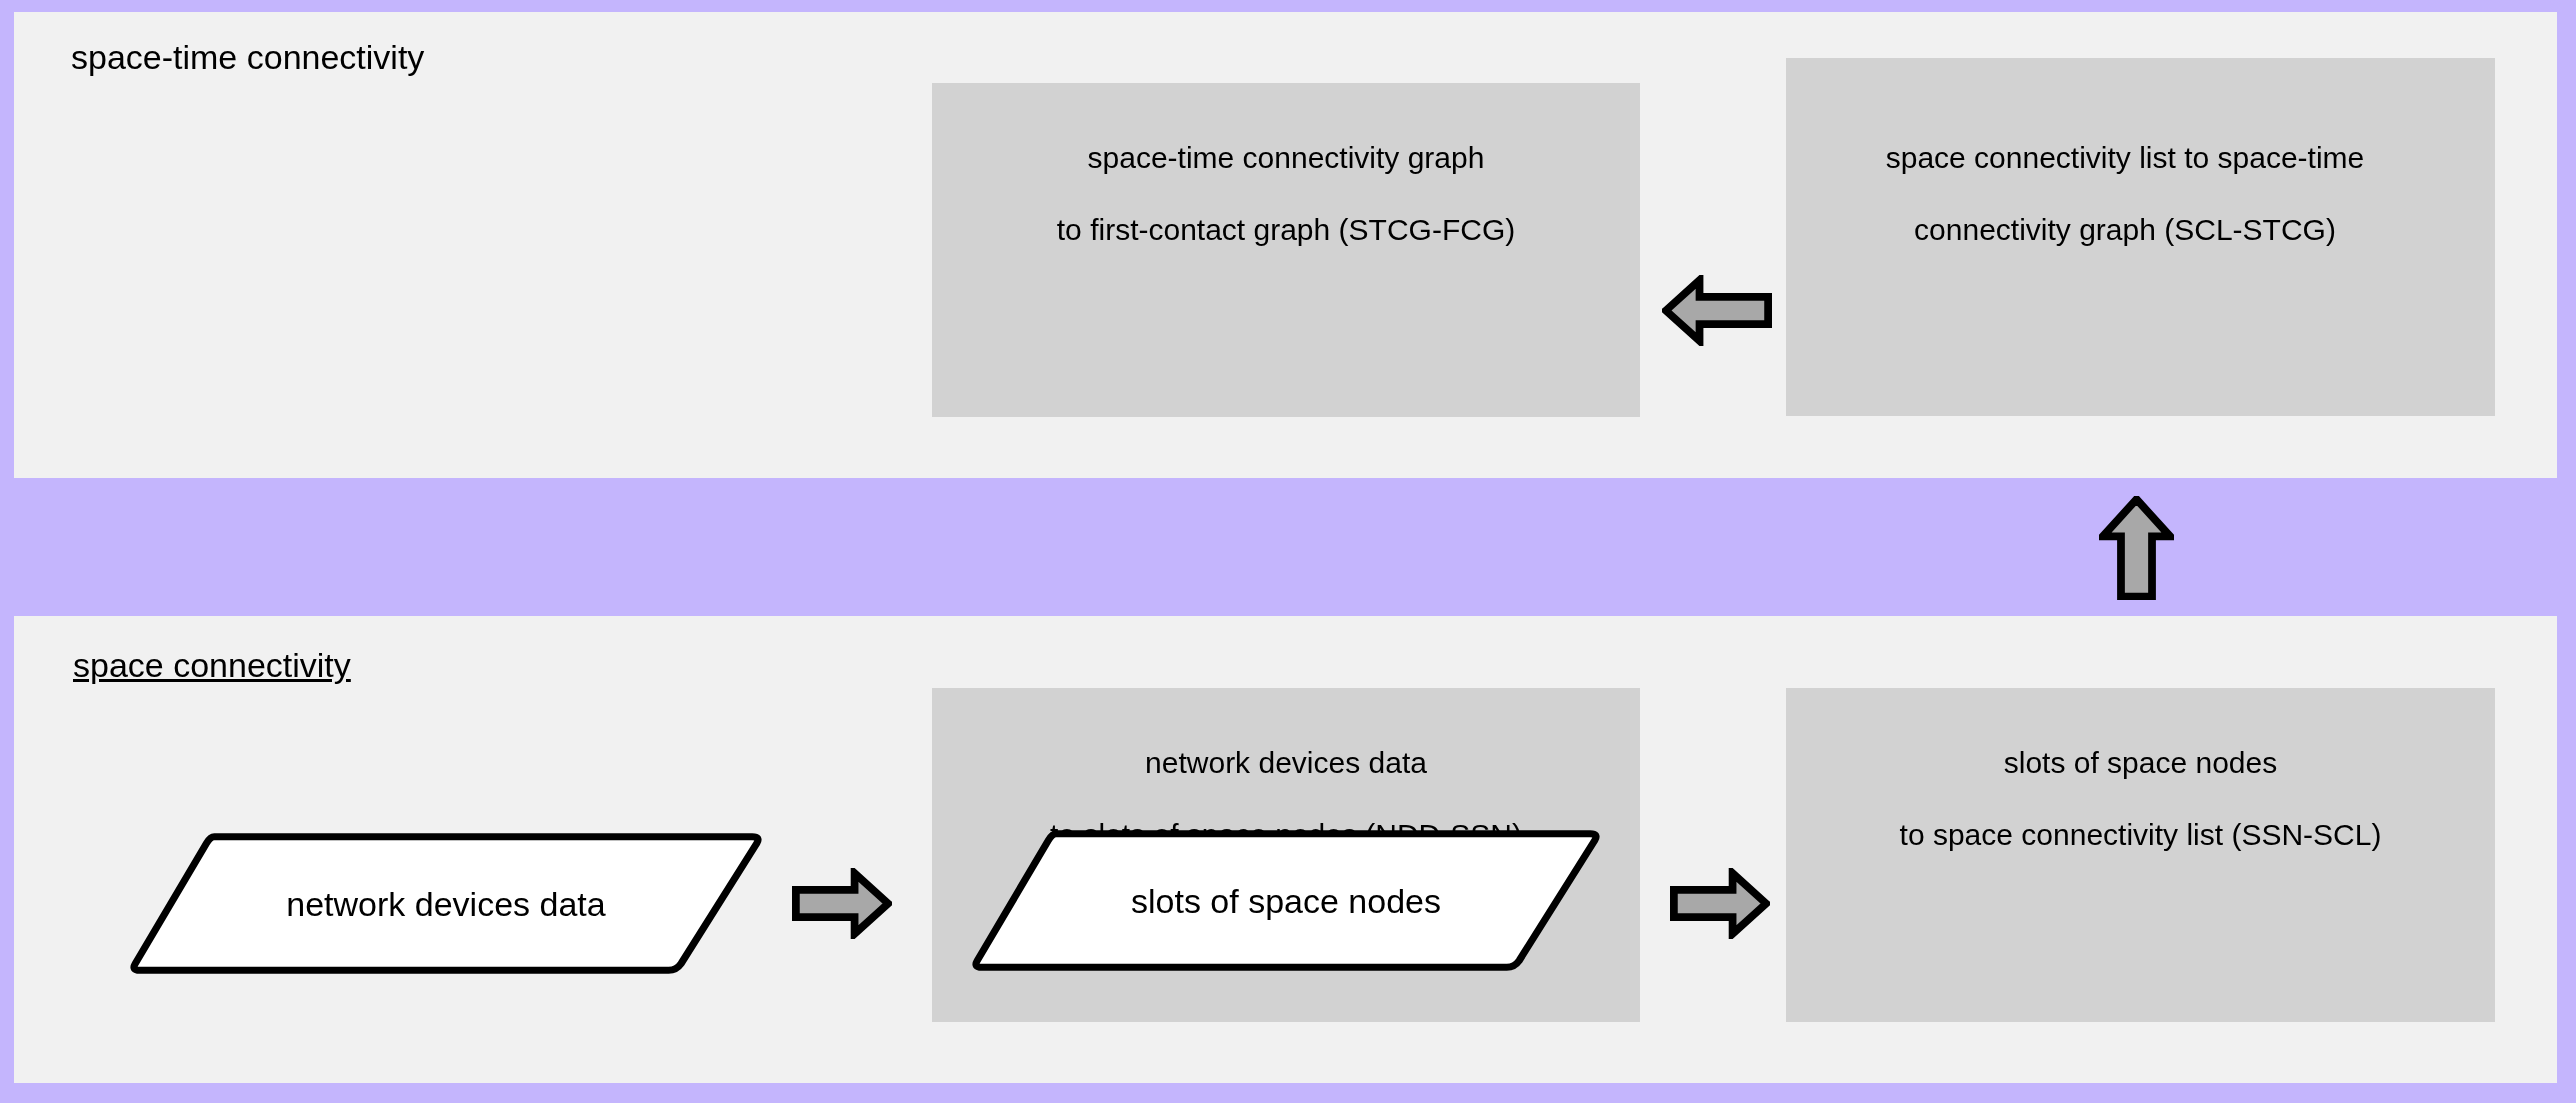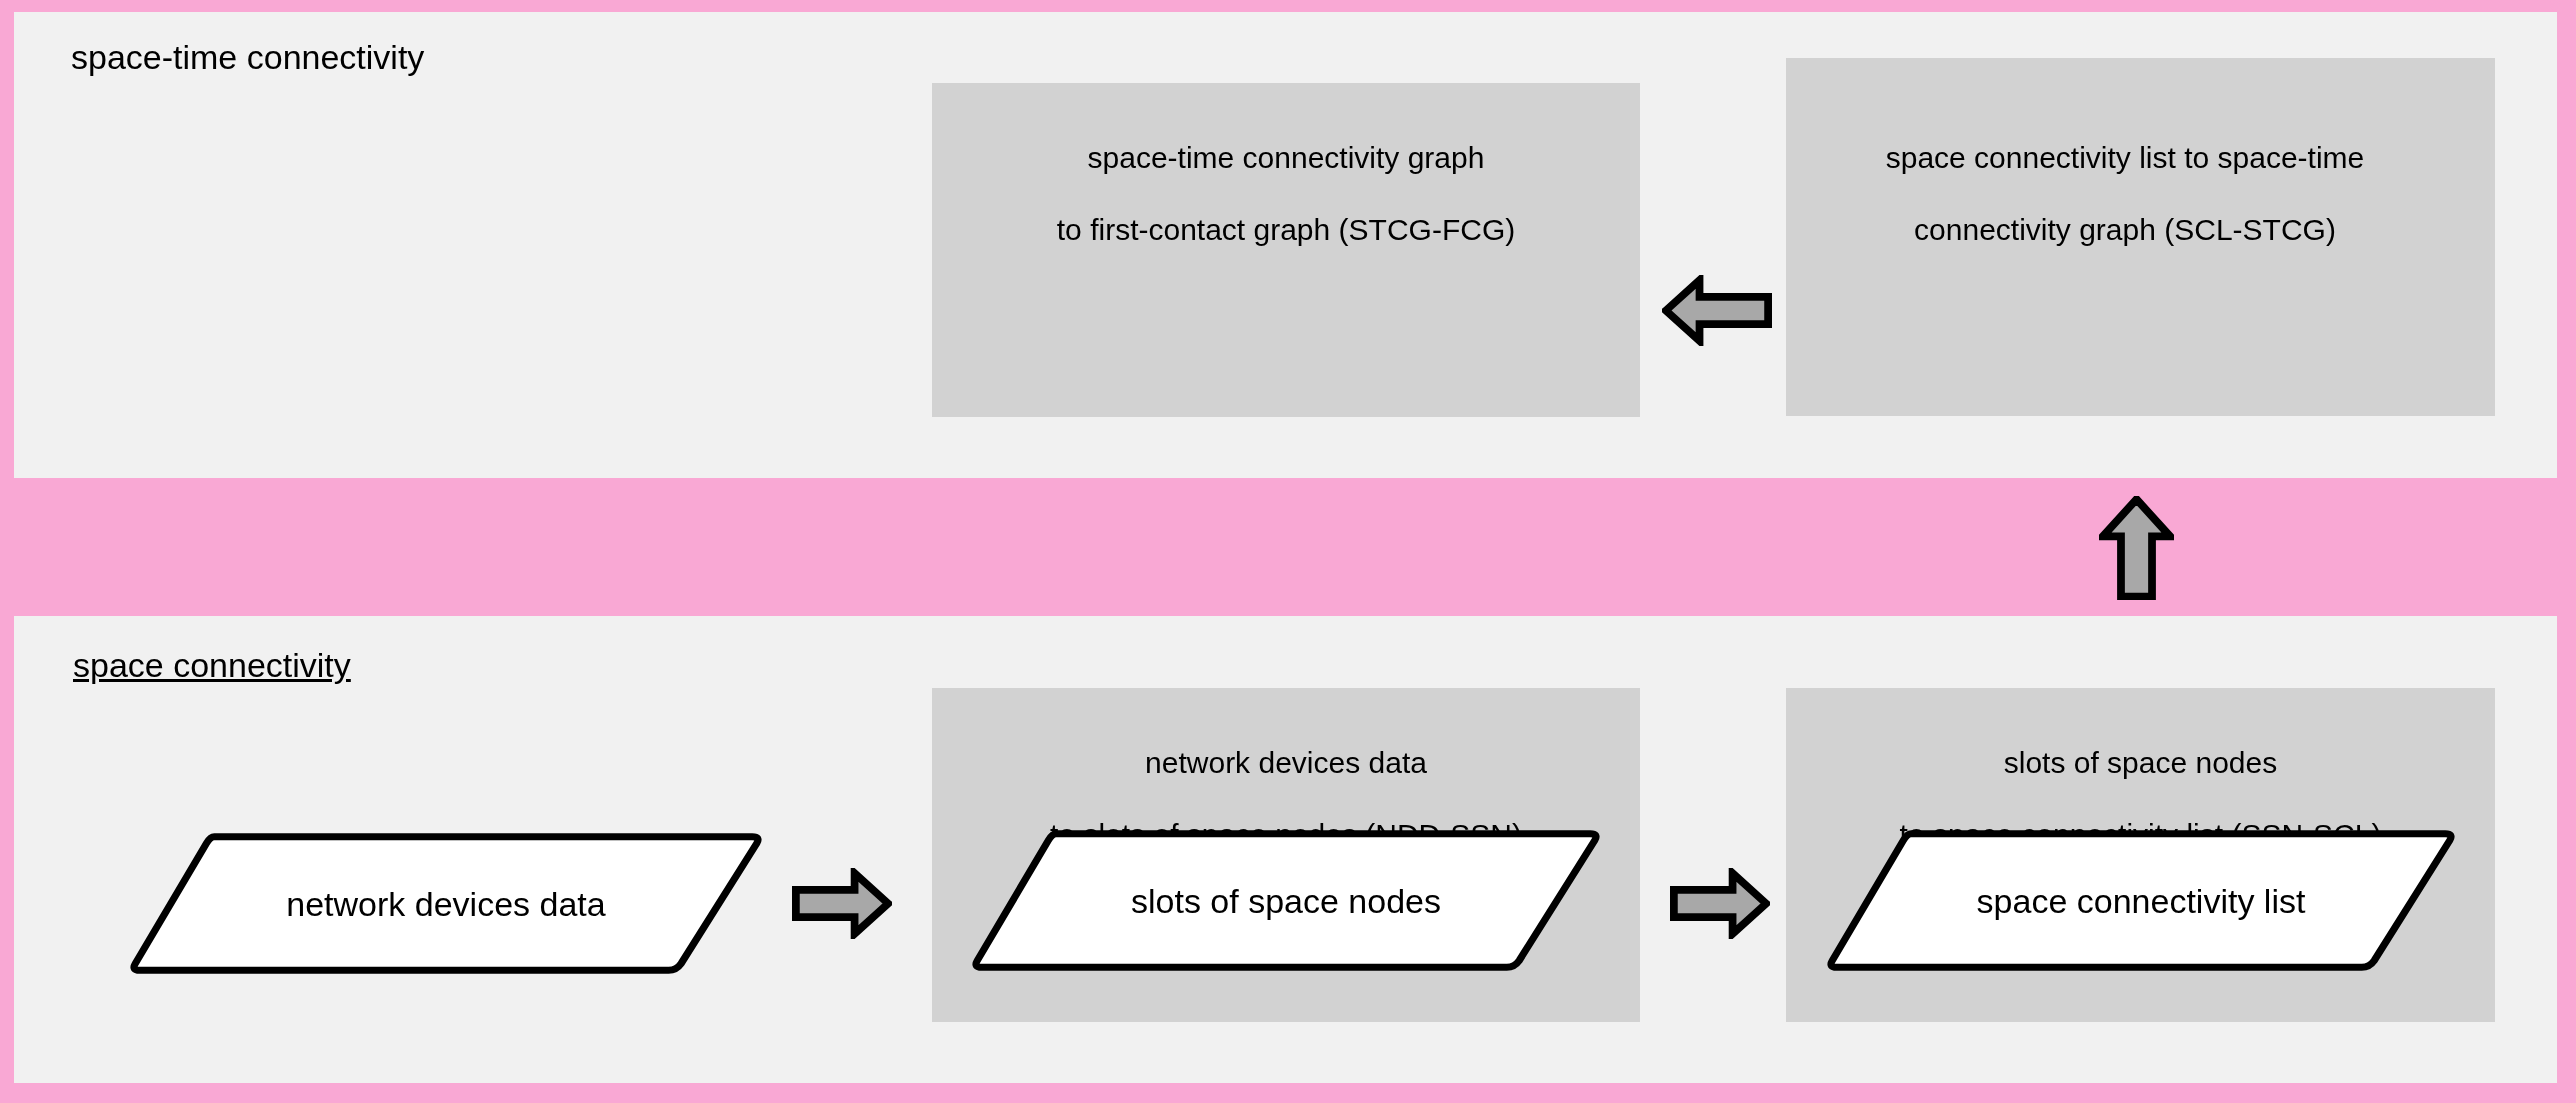--- a/index.html
+++ b/index.html
@@ -4,21 +4,21 @@
 <style>
   html,body{margin:0;padding:0;background:#ffffff;}
   body{
     font-family:"Liberation Sans", sans-serif;
     -webkit-font-smoothing:antialiased;
   }
   #stage{
     position:relative;
     width:2576px;
     height:1103px;
-    background:#f9a8d4;
+    background:#c4b5fd;
     overflow:hidden;
   }
 
   
   .panel{
     position:absolute;
     background:#f1f1f1;
   }
   #panel-top   { left:14.3px;  top:11.7px;   width:2543px; height:466px; }
   #panel-bottom{ left:14.3px;  top:616px;  width:2543px; height:467px; }
@@ -139,21 +139,15 @@
       <path d="M 149 55 L 97 8 L 97 34 L 6 34 L 6 76 L 97 76 L 97 102 Z" fill="#a8a8a8" stroke="#000000" stroke-width="12" stroke-linejoin="miter"></path>
     </svg>
   </div>
 
   <div class="gbox" style="left:1786px; top:688px; width:709px; height:334px;"></div>
   <div class="gbox-caption" style="left:1786px; top:709px; width:709px;">
     <span>slots of space nodes</span><br>
     <span>to space connectivity list (SSN-SCL)</span>
   </div>
 
-  <div class="para" style="left:1827px; top:826px; width:628px; height:149px;">
-    <svg viewBox="0 0 970 230" preserveAspectRatio="none">
-      <path d="M 130 12 L 955 12 Q 968 12 962 22 L 845 208 Q 838 218 826 218 L 15 218 Q 2 218 8 208 L 118 22 Q 124 12 130 12 Z" fill="#ffffff" stroke="#000000" stroke-width="11" stroke-linejoin="round"></path>
-    </svg>
-    <div class="plabel">space connectivity list</div>
-  </div>
 
 </div>
 
 
 </body></html>

